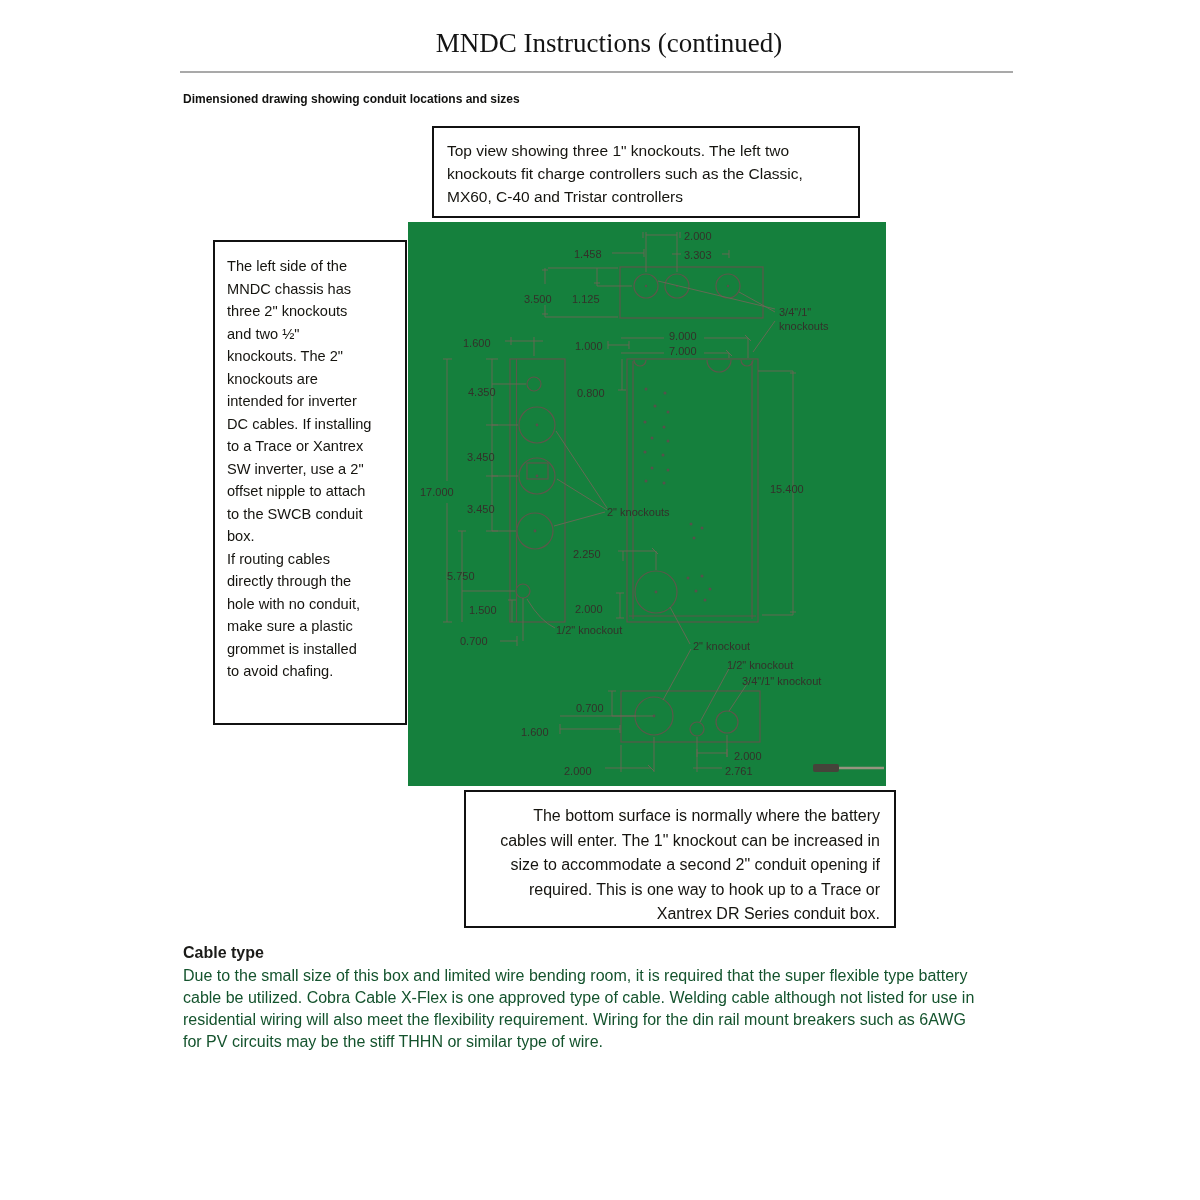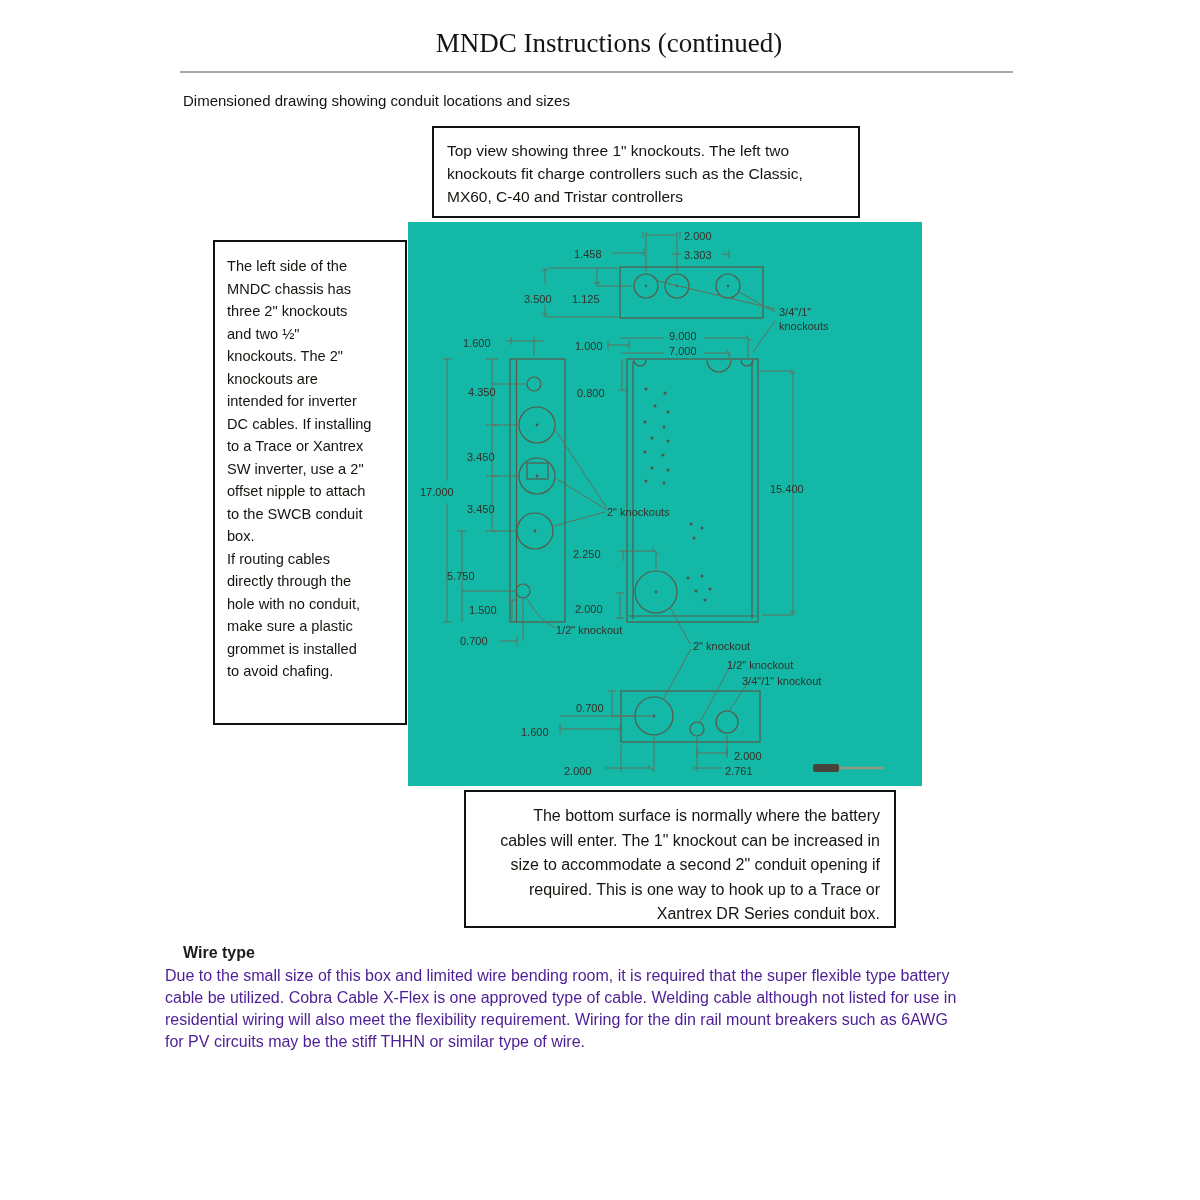--- a/index.html
+++ b/index.html
@@ -1,34 +1,34 @@
 <!DOCTYPE html>
 <html><head>
 <meta charset="utf-8">
 <style>
   html,body{margin:0;padding:0;background:#ffffff;}
   .page{position:relative;width:1200px;height:1200px;background:#ffffff;overflow:hidden;
         font-family:"Liberation Sans",sans-serif;color:#1b1b18;}
   .title{position:absolute;top:28px;left:9px;width:1200px;text-align:center;
          font-family:"Liberation Serif",serif;font-size:27px;color:#141414;}
   .rule{position:absolute;top:71px;left:180px;width:833px;height:2px;background:#a9a9a9;}
-  .section-heading{position:absolute;top:92px;left:183px;font-size:15px;font-weight:400;color:#121210;}
+  .section-heading{position:absolute;top:92px;left:183px;font-size:12px;font-weight:700;color:#121210;}
   .note-box{position:absolute;border:2.5px solid #111;background:#ffffff;
             white-space:pre-line;color:#15140f;}
   .top-note{left:432px;top:126px;width:398px;height:66px;padding:11px 13px;
             font-size:15.5px;line-height:23px;}
   .left-note{left:213px;top:240px;width:166px;height:455px;padding:13px 12px;
              font-size:14.6px;line-height:22.5px;}
   .bottom-note{left:464px;top:790px;width:400px;height:110px;padding:12px 14px;
                font-size:16px;line-height:24.5px;text-align:right;}
   .wire-heading{position:absolute;left:183px;top:944px;font-size:16px;font-weight:700;}
-  .wire-body{position:absolute;left:165px;top:965px;width:832px;font-size:16px;
-             line-height:22px;white-space:pre-line;color:#4c1d95;}
-  .diagram-panel{position:absolute;left:408px;top:222px;width:514px;height:564px;
-                 background:#14b8a6;}
+  .wire-body{position:absolute;left:183px;top:965px;width:832px;font-size:16px;
+             line-height:22px;white-space:pre-line;color:#14532d;}
+  .diagram-panel{position:absolute;left:408px;top:222px;width:478px;height:564px;
+                 background:#15803d;}
   #diagram{position:absolute;left:0;top:0;}
   #diagram .ln{stroke:#5b584a;stroke-width:1.2;fill:none;}
   #diagram .thin{stroke:#6b6856;stroke-width:0.9;fill:none;}
   #diagram circle.k{stroke:#5b584a;stroke-width:1.2;fill:none;}
   #diagram .dot{fill:#55524a;stroke:none;}
   #diagram text{font-family:"Liberation Sans",sans-serif;font-size:11px;fill:#33312a;}
 </style>
 </head>
 <body>
 
@@ -227,19 +227,19 @@
 hole with no conduit,
 make sure a plastic
 grommet is installed
 to avoid chafing.</div>
   <div class="note-box bottom-note">The bottom surface is normally where the battery
 cables will enter. The 1" knockout can be increased in
 size to accommodate a second 2" conduit opening if
 required. This is one way to hook up to a Trace or
 Xantrex DR Series conduit box.</div>
 
-  <div class="wire-heading">Wire type</div>
+  <div class="wire-heading">Cable type</div>
   <div class="wire-body">Due to the small size of this box and limited wire bending room, it is required that the super flexible type battery
 cable be utilized. Cobra Cable X-Flex is one approved type of cable. Welding cable although not listed for use in
 residential wiring will also meet the flexibility requirement. Wiring for the din rail mount breakers such as 6AWG
 for PV circuits may be the stiff THHN or similar type of wire.</div>
 
 </div>
 
 </body></html>

